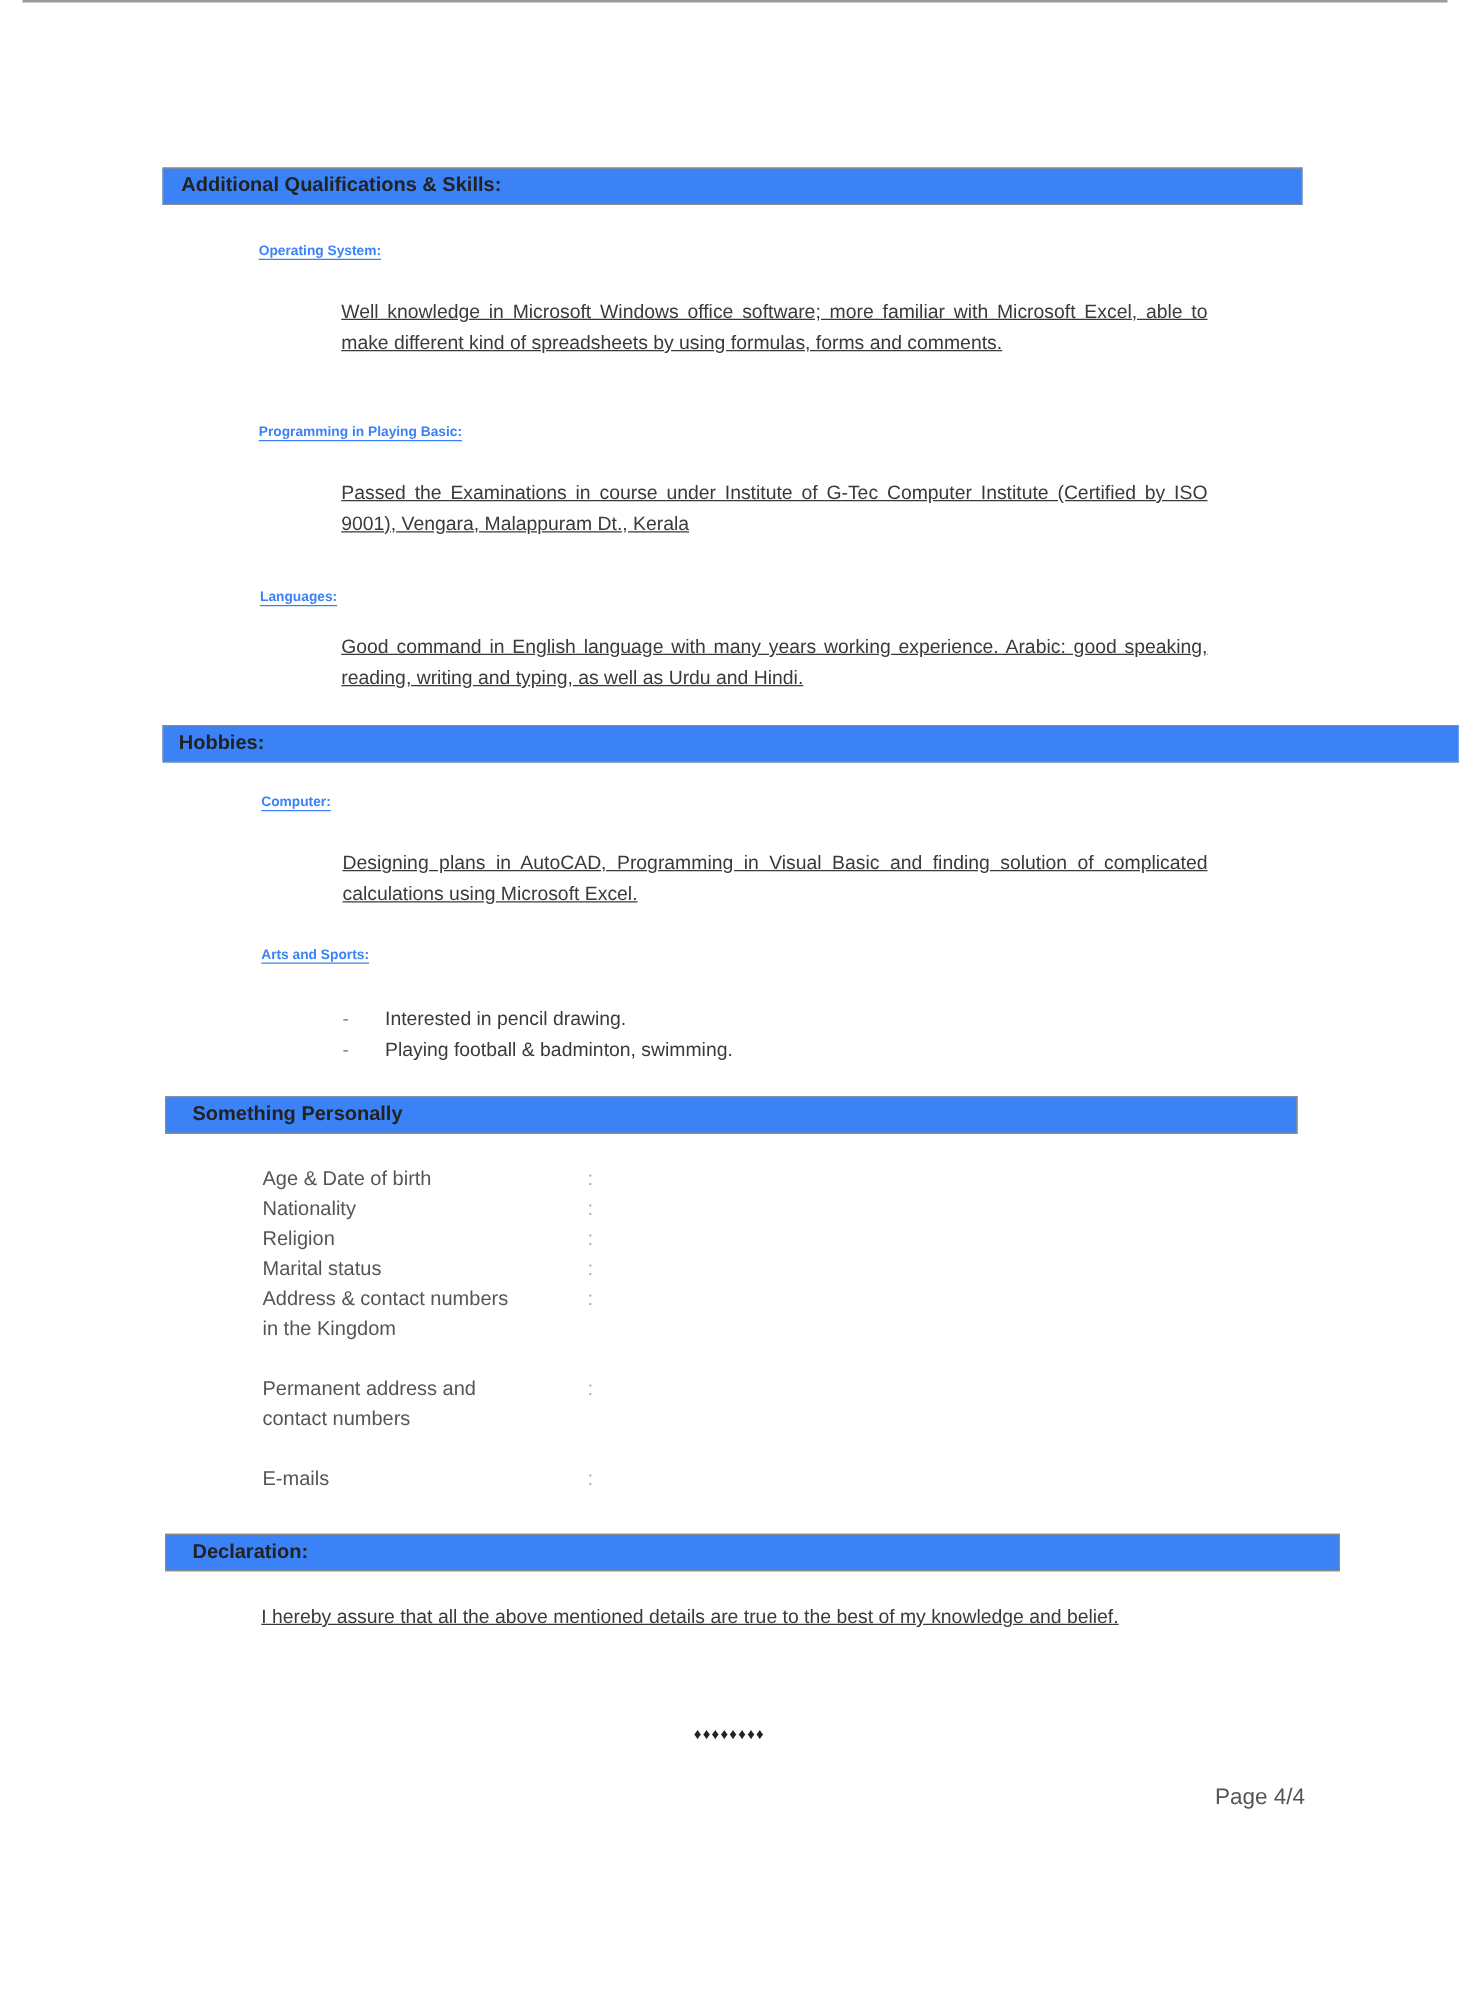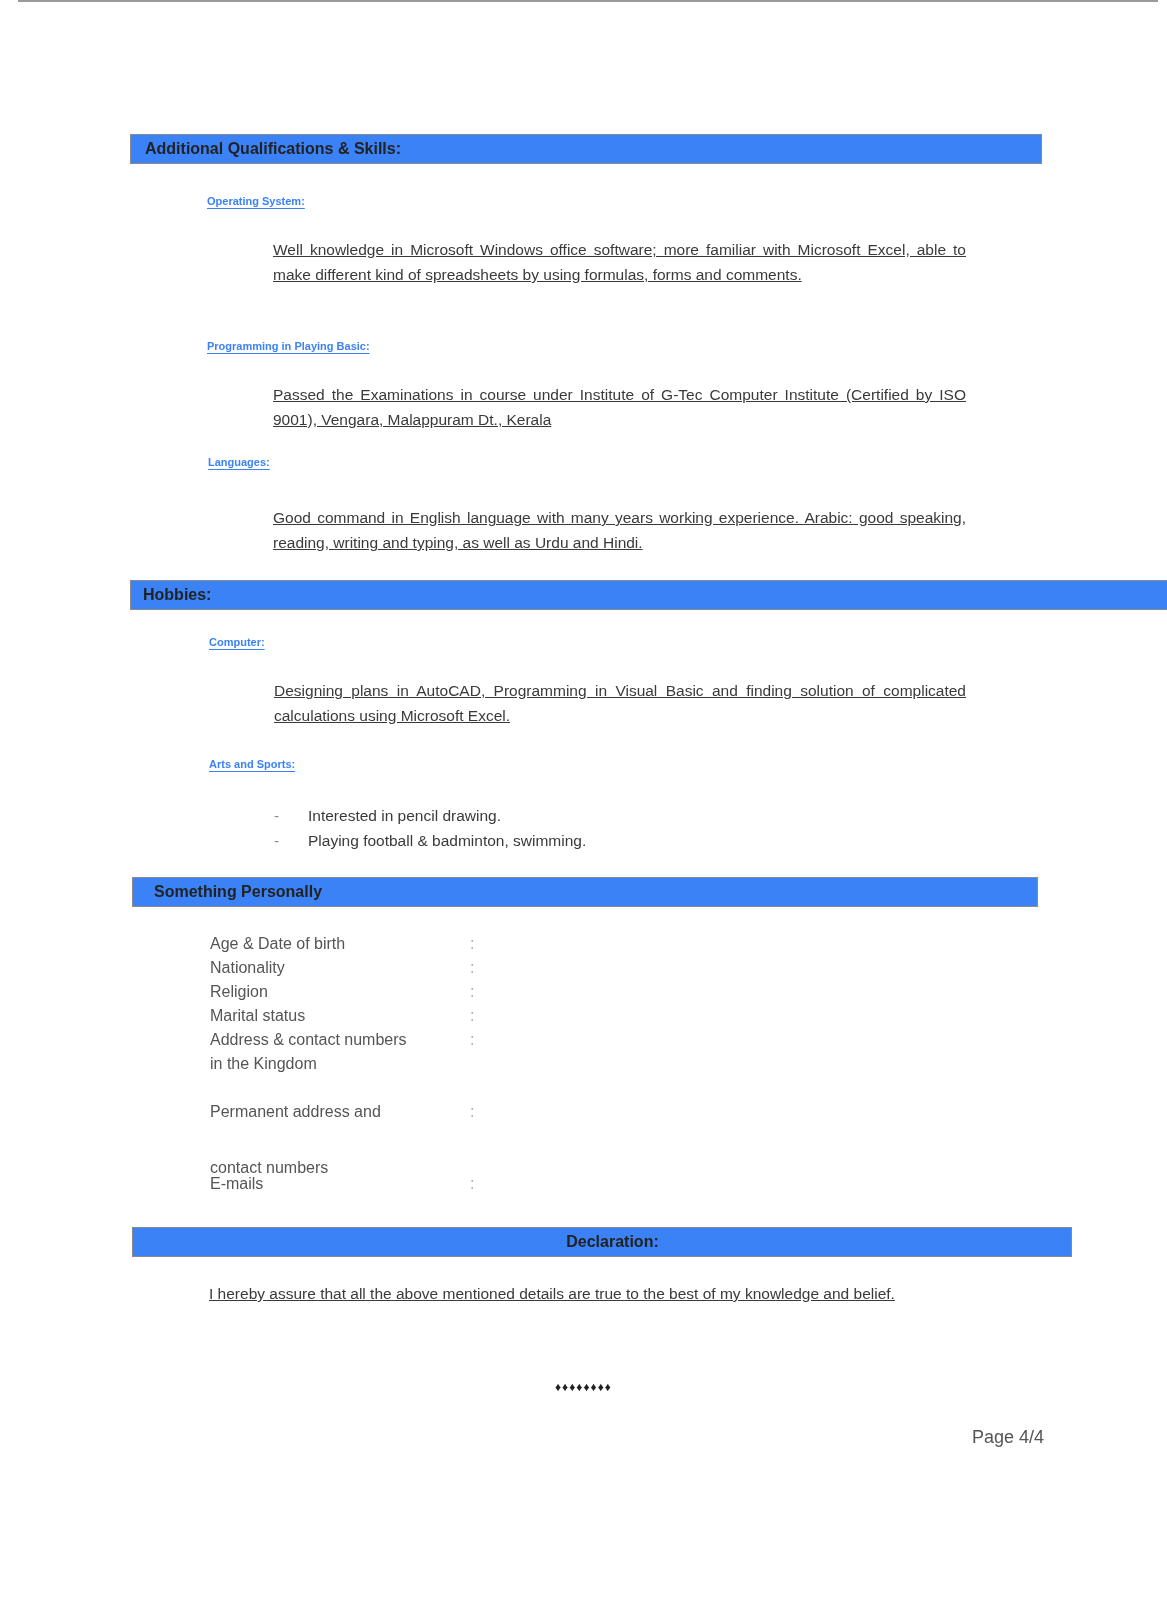--- a/index.html
+++ b/index.html
@@ -40,21 +40,21 @@
 <div class="section-box" style="left:130px; top:134px; width:912px;">
   <span>Additional Qualifications &amp; Skills:</span>
 </div>
 
 <div class="sub" style="left:207px; top:195px;">Operating System:</div>
 <div class="para" style="left:273px; top:237px; width:693px;">Well knowledge in Microsoft Windows office software; more familiar with Microsoft Excel, able to make different kind of spreadsheets by using formulas, forms and comments.</div>
 
 <div class="sub" style="left:207px; top:340px;">Programming in Playing Basic:</div>
 <div class="para" style="left:273px; top:382px; width:693px;">Passed the Examinations in course under Institute of G-Tec Computer Institute (Certified by ISO 9001), Vengara, Malappuram Dt., Kerala</div>
 
-<div class="sub" style="left:208px; top:456px;">Languages:</div>
+<div class="sub" style="left:208px; top:472px;">Languages:</div>
 <div class="para" style="left:273px; top:505px; width:693px;">Good command in English language with many years working experience.  Arabic: good speaking, reading, writing and typing, as well as Urdu and Hindi.</div>
 
 <div class="section-box" style="left:130px; top:580px; width:1041px; padding-left:12px;">
   <span>Hobbies:</span>
 </div>
 
 <div class="sub" style="left:209px; top:636px;">Computer:</div>
 <div class="para" style="left:274px; top:678px; width:692px;">Designing plans in AutoCAD, Programming in Visual Basic and finding solution of complicated calculations using Microsoft Excel.</div>
 
 <div class="sub" style="left:209px; top:758px;">Arts and Sports:</div>
@@ -89,27 +89,27 @@
     <span class="colon">:</span>
   </div>
   <div class="prow" style="top:1031px;">
     <span class="lbl">Address &amp; contact numbers</span>
     <span class="colon">:</span>
     <span class="lbl" style="top:24px;">in the Kingdom</span>
   </div>
   <div class="prow" style="top:1103px;">
     <span class="lbl">Permanent address and</span>
     <span class="colon">:</span>
-    <span class="lbl" style="top:24px;margin-top:32px;">contact numbers</span>
+    <span class="lbl" style="top:24px;">contact numbers</span>
   </div>
   <div class="prow" style="top:1175px;">
     <span class="lbl">E-mails</span>
     <span class="colon">:</span>
   </div>
 </div>
 
-<div class="section-box" style="left:132px; top:1227px; width:940px; padding-left:21px;text-align:center;">
+<div class="section-box" style="left:132px; top:1227px; width:940px; padding-left:21px;">
   <span>Declaration:</span>
 </div>
 <div class="para" style="left:209px; top:1281px; width:757px;">I hereby assure that all the above mentioned details are true to the best of my knowledge and belief.</div>
 
 <div class="separator">♦♦♦♦♦♦♦♦</div>
 <div class="pagenum">Page 4/4</div>
 
 </body></html>

